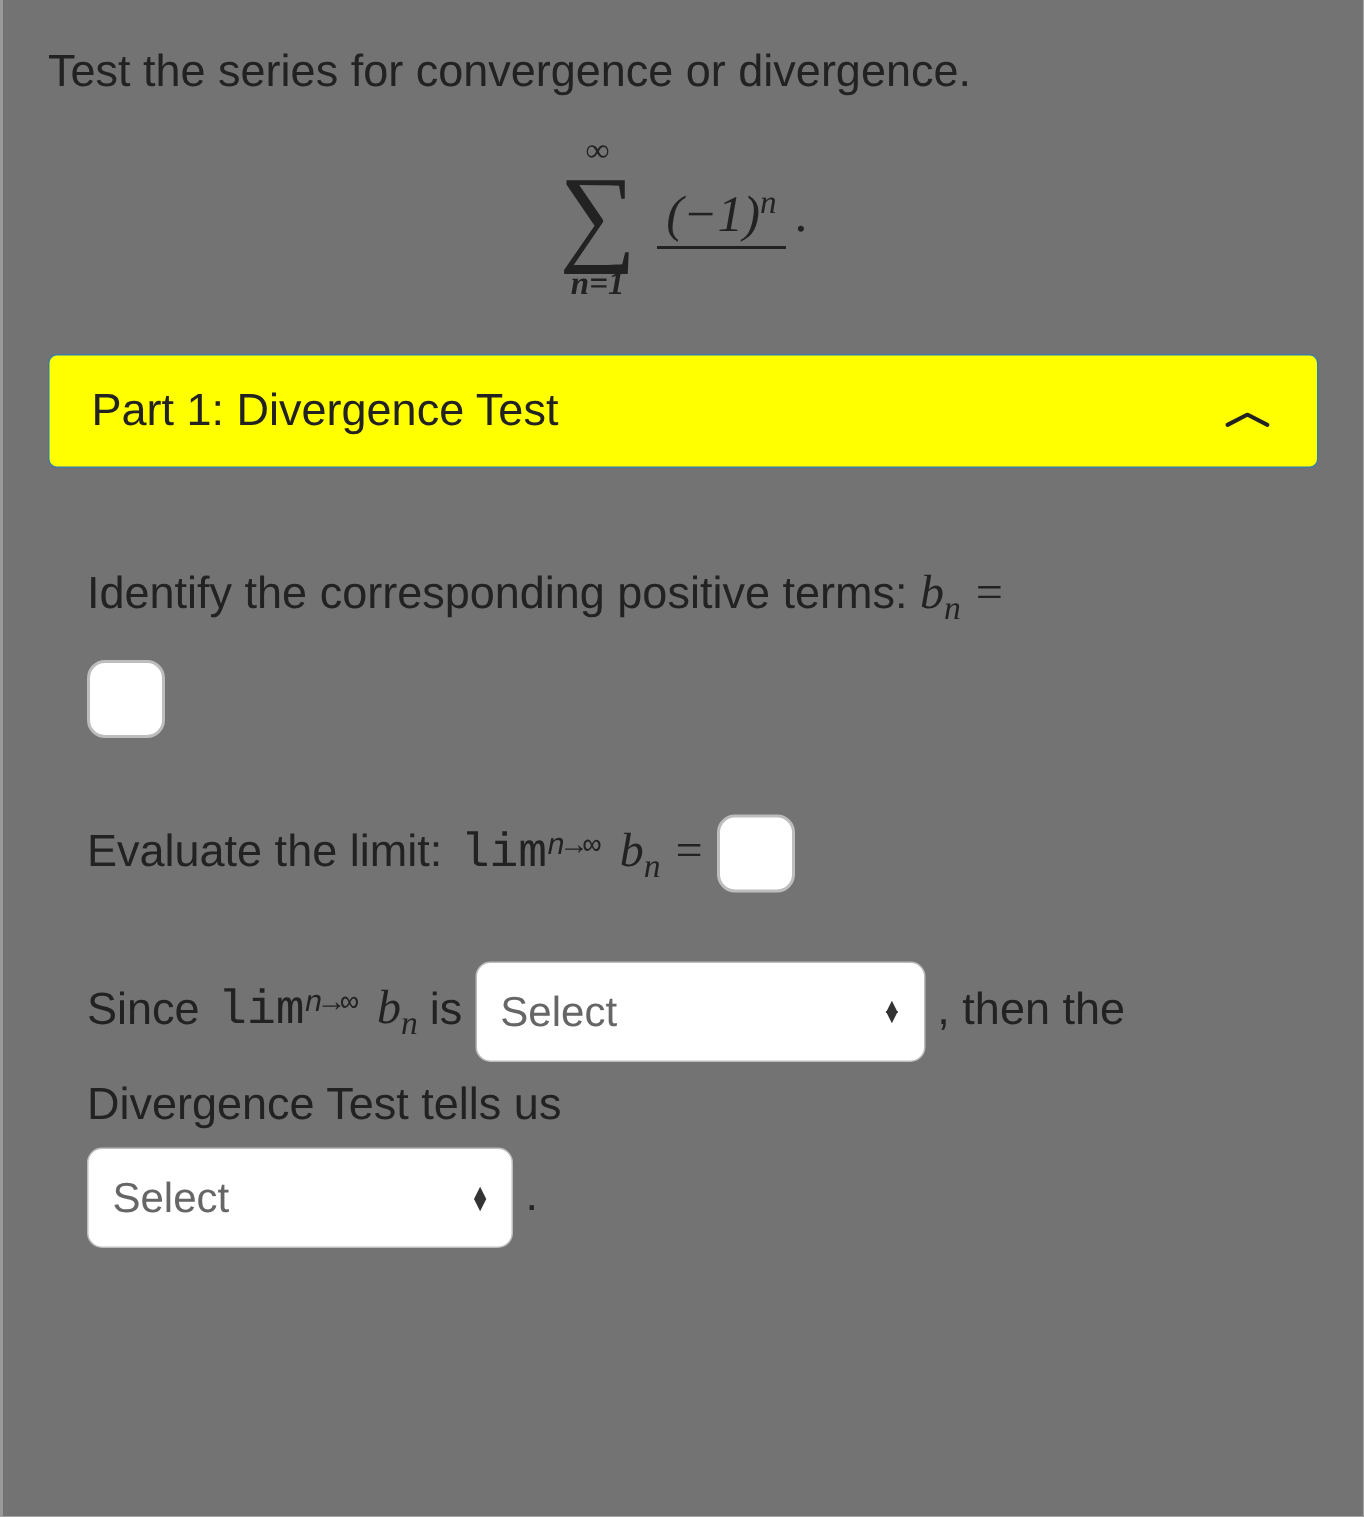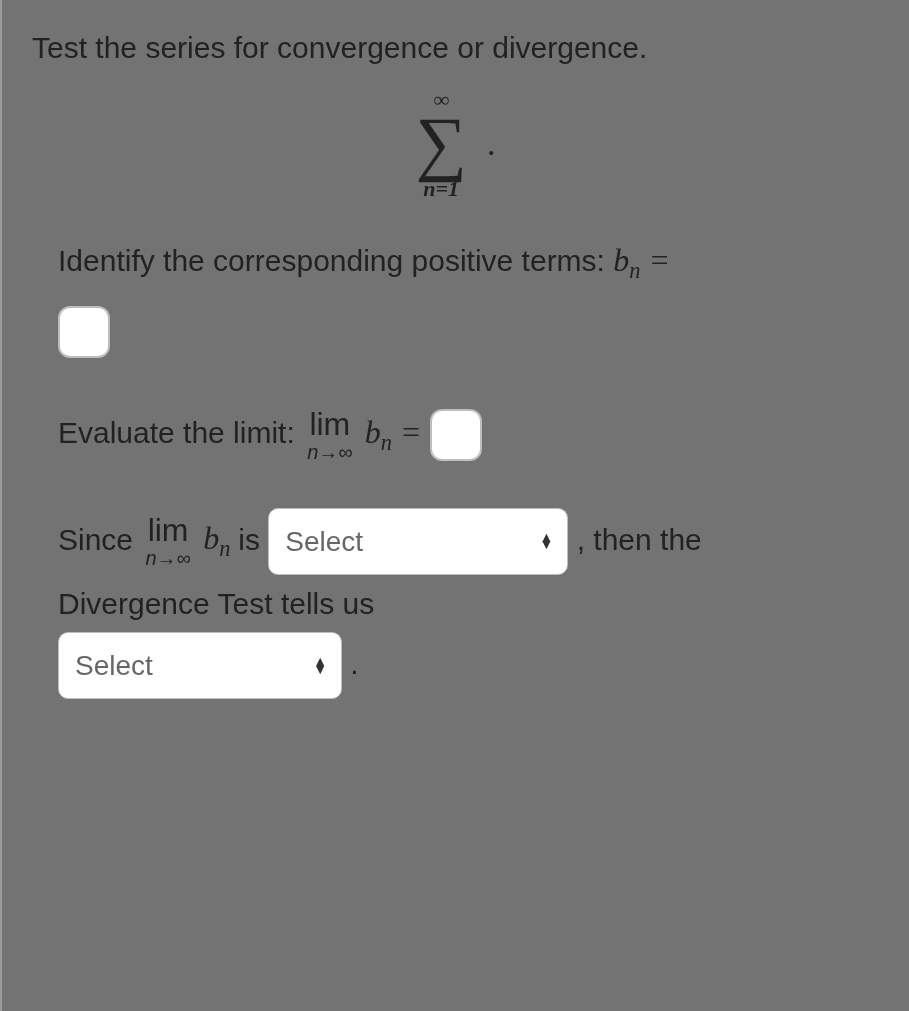--- a/index.html
+++ b/index.html
@@ -117,24 +117,23 @@
     text-align:center;
     font-size:24px;
   }
   .answer-box.big-below {
     display: block;
     margin-top: 18px;
   }
 
   .lim-stack {
     display: inline-flex;
-    flex-direction: column;
-    align-items: center;
-    vertical-align: middle;
-    font-family: Liberation Sans, sans-serif;
+    align-items: flex-start;
+    vertical-align: middle;
+    font-family: Liberation Mono, monospace;
     line-height: 1;
     margin: 0 4px;
   }
   .lim-top { font-size: 32px; font-style: normal; }
   .lim-bot { font-size: 20px; font-style: italic; margin-top: 2px; }
 
   .select-box {
     display: inline-flex;
     align-items: center;
     justify-content: space-between;
@@ -171,24 +170,31 @@
 
   <div class="prompt">Test the series for convergence or divergence.</div>
 
   <div class="series-math">
     <span class="sum-stack">
       <span class="sum-top">∞</span>
       <span class="sigma">∑</span>
       <span class="sum-bot">n=1</span>
     </span>
     <span class="frac">
+      <span class="num">
+        <span>(−1)</span><sup style="font-size:0.65em;font-style:italic;">n</sup>
+      </span>
     </span>
     <span class="dot-final">.</span>
   </div>
 
+  <div class="part-header">
+    <span>Part 1: Divergence Test</span>
+    <span class="chev">︿</span>
+  </div>
 
   <div class="body-area">
 
     <div class="row">
       <span>Identify the corresponding positive terms: </span>
       <span class="math-inline">
         <span>b</span><span class="sub">n</span>
       </span>
       <span class="math-inline"> = </span>
       <input type="text" class="answer-box big-below" style="">

